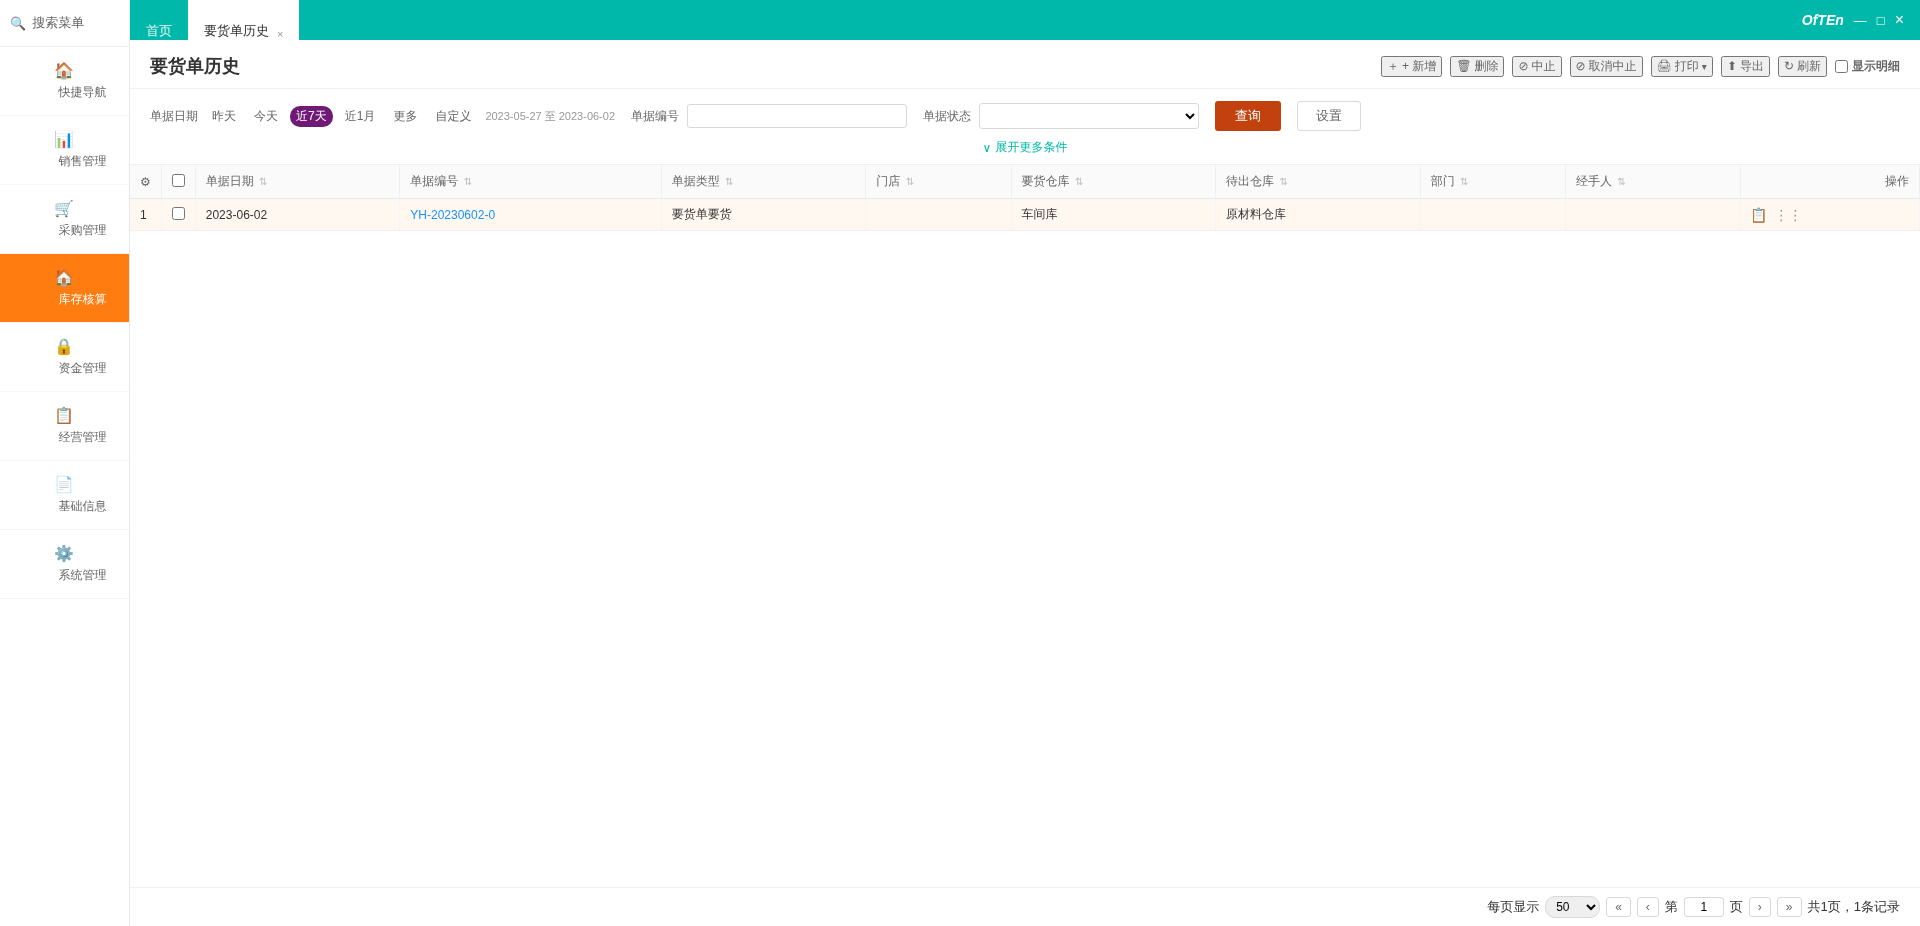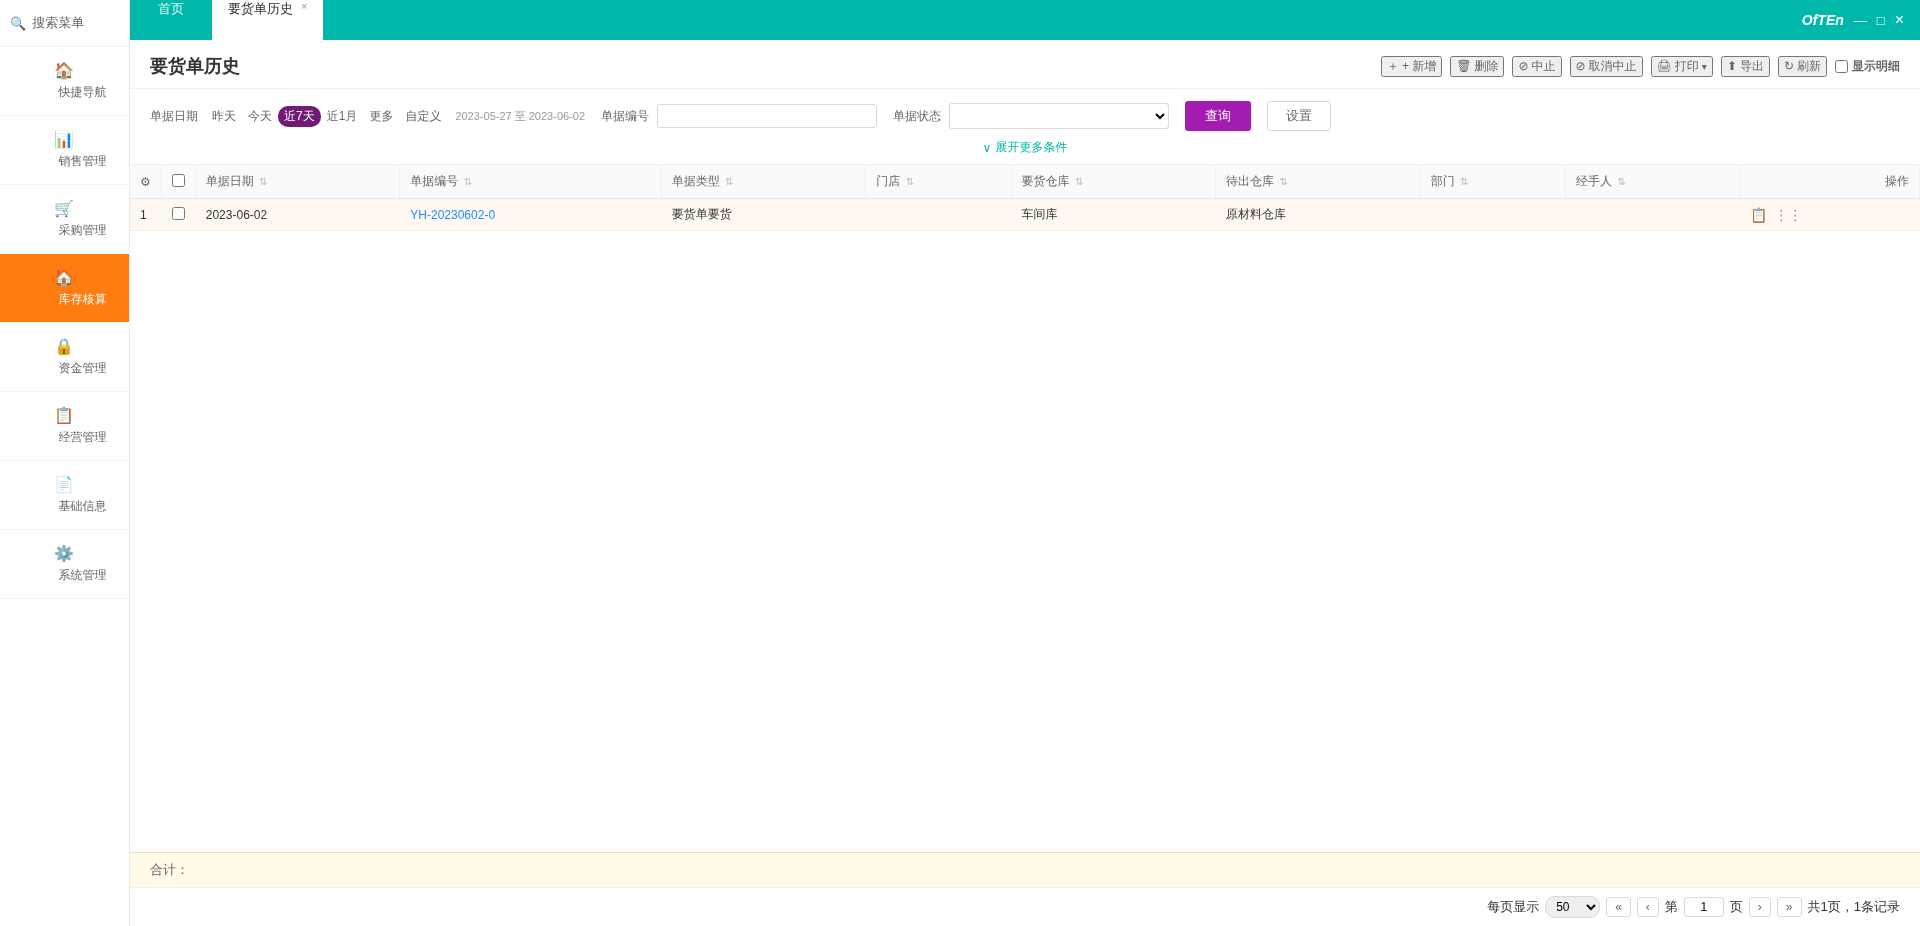--- a/index.html
+++ b/index.html
@@ -13,46 +13,46 @@
     .sidebar-search { display: flex; align-items: center; gap: 6px; padding: 14px 10px; border-bottom: 1px solid #f0f0f0; color: #666; cursor: pointer; }
     .sidebar-item { display: flex; flex-direction: column; align-items: center; padding: 14px 6px; cursor: pointer; color: #666; gap: 4px; border-bottom: 1px solid #f5f5f5; }
     .sidebar-item.active { background: #ff7c11; color: #fff; }
     .sidebar-item .icon { font-size: 16px; }
     .sidebar-item .label { font-size: 12px; margin-left: 36px; }
 
     
     .main-content { flex: 1; display: flex; flex-direction: column; overflow: hidden; }
     .top-bar { height: 40px; background: #00b8a9; display: flex; align-items: center; padding: 0 0; flex-shrink: 0; }
     .top-bar-tabs { display: flex; align-items: center; height: 100%; }
-    .tab-item { height: 100%; display: flex; align-items: flex-start; padding: 0 16px; color: rgba(255,255,255,0.85); cursor: pointer; font-size: 13px; gap: 6px; margin-left: 12px; }
+    .tab-item { height: 100%; display: flex; align-items: flex-end; padding: 0 16px; color: rgba(255,255,255,0.85); cursor: pointer; font-size: 13px; gap: 6px; }
     .tab-item.active { background: #fff; color: #333; }
     .tab-item .close-icon { font-size: 11px; color: #999; margin-left: 2px; }
     .tab-home { color: rgba(255,255,255,0.9); }
     .top-bar-right { margin-left: auto; display: flex; align-items: center; gap: 10px; padding-right: 16px; color: rgba(255,255,255,0.9); font-size: 13px; }
     .top-bar-right span { cursor: pointer; }
 
     
     .page-content { flex: 1; background: #fff; overflow: auto; display: flex; flex-direction: column; }
     .page-header { padding: 14px 20px 10px; font-size: 18px; font-weight: bold; color: #333; border-bottom: 1px solid #f0f0f0; display: flex; align-items: center; justify-content: space-between; }
     .page-title { font-size: 18px; font-weight: bold; color: #333; }
     .toolbar-btn { display: flex; align-items: center; gap: 3px; cursor: pointer; color: #666; font-size: 12px; padding: 0 4px; }
 
     
     .filter-area { padding: 12px 20px 8px; border-bottom: 1px solid #f0f0f0; }
     .filter-row { display: flex; align-items: center; gap: 16px; flex-wrap: wrap; }
     .filter-item { display: flex; align-items: center; gap: 8px; }
     .filter-label { color: #666; font-size: 12px; white-space: nowrap; }
-    .date-shortcuts { display: flex; align-items: flex-start; }
+    .date-shortcuts { display: flex; align-items: flex-start; gap: 6px; }
     .date-shortcut { font-size: 12px; color: #666; cursor: pointer; padding: 2px 6px; border-radius: 10px; }
     .date-shortcut.active { background: #701a75; color: #fff; border-radius: 10px; }
     .date-range { font-size: 11px; color: #999; }
     .filter-input { border: 1px solid #d9d9d9; border-radius: 3px; padding: 4px 8px; font-size: 12px; width: 180px; outline: none; }
     .filter-select { border: 1px solid #d9d9d9; border-radius: 3px; padding: 4px 8px; font-size: 12px; width: 200px; background: #fff; outline: none; }
     .expand-more { display: flex; align-items: center; gap: 4px; color: #00b8a9; font-size: 12px; cursor: pointer; margin-top: 8px; justify-content: center; }
-    .query-btn { background: #a21caf; color: #fff; border: none; border-radius: 3px; padding: 6px 20px; font-size: 13px; cursor: pointer; }
+    .query-btn { background: #c2410c; color: #fff; border: none; border-radius: 3px; padding: 6px 20px; font-size: 13px; cursor: pointer; }
     .set-btn { border: 1px solid #d9d9d9; background: #fff; color: #666; border-radius: 3px; padding: 5px 18px; font-size: 13px; cursor: pointer; }
 
     
     .table-area { flex: 1; overflow: auto; }
     table { width: 100%; border-collapse: collapse; font-size: 12px; }
     thead tr { background: #fafafa; }
     th { padding: 8px 10px; text-align: left; color: #666; border-bottom: 1px solid #e8e8e8; border-right: 1px solid #f0f0f0; white-space: nowrap; font-weight: normal; }
     td { padding: 7px 10px; border-bottom: 1px solid #f0f0f0; border-right: 1px solid #f5f5f5; color: #333; white-space: nowrap; }
     .table-row-highlighted { background: #fff8f0; }
     .col-settings { width: 30px; text-align: center; }
@@ -285,23 +285,20 @@
                 <div class="row-ops">
                   <span class="row-op-icon" title="编辑">📋</span>
                   <span class="row-op-icon" title="更多">⋮⋮</span>
                 </div>
               </td>
             </tr>
           </tbody>
         </table>
       </div>
 
-      <div class="table-footer">
-        <span>合计：</span>
-      </div>
 
       <div class="pagination-bar">
         <span>每页显示</span>
         <select class="page-select">
           <option>50</option>
           <option>100</option>
           <option>200</option>
         </select>
         <button class="page-btn">«</button>
         <button class="page-btn">‹</button>

